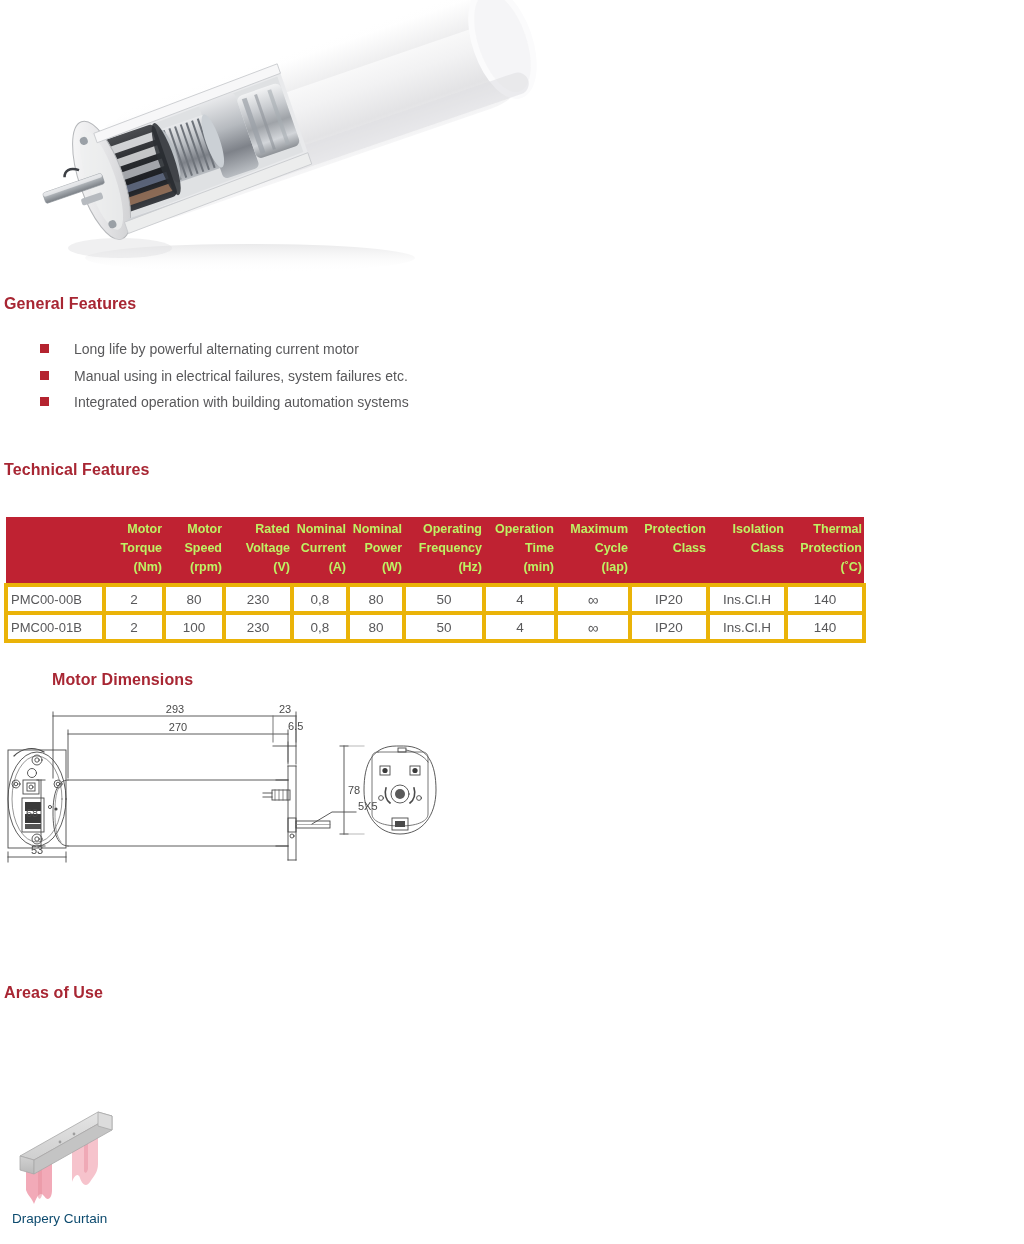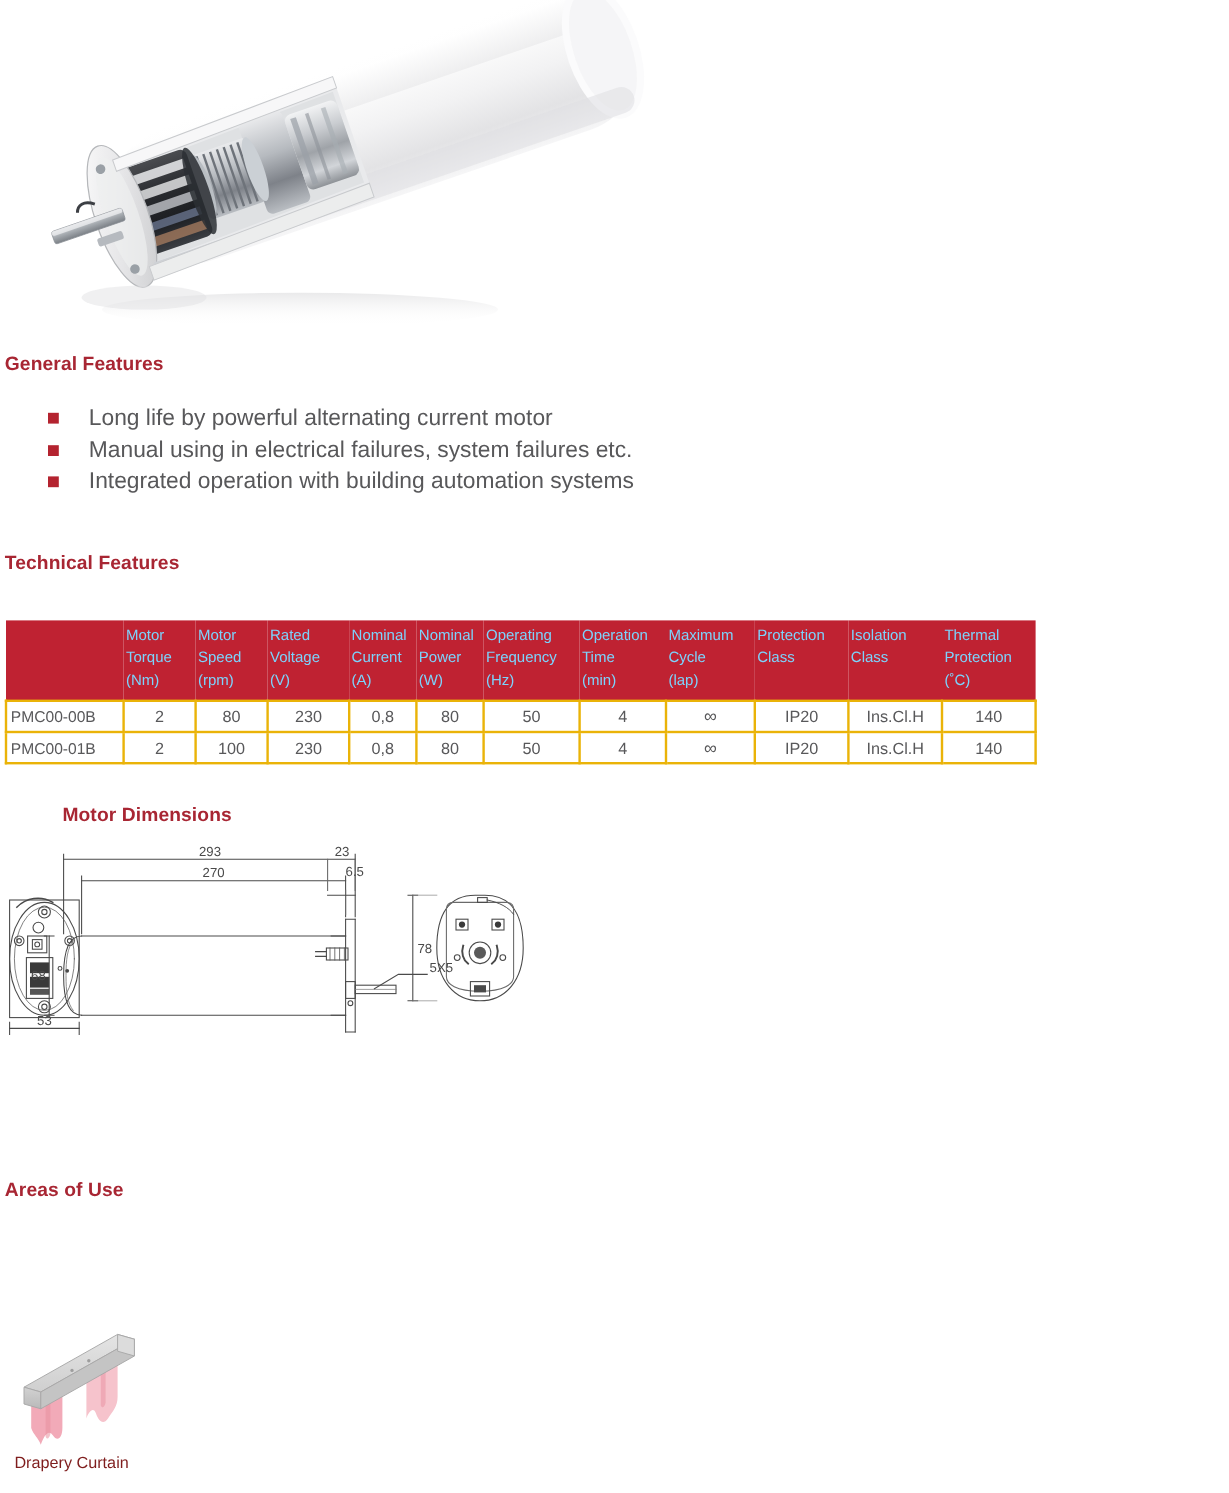--- a/index.html
+++ b/index.html
@@ -42,53 +42,53 @@
     position: absolute;
     left: 40px; top: 339px;
     margin: 0; padding: 0;
     list-style: none;
   }
   .features-list li {
     position: relative;
     padding-left: 34px;
     height: 26.5px;
     line-height: 20px;
-    font-size: 19px;
+    font-size: 14px;
     color: #58585a;
   }
   .features-list li .bullet {
     position: absolute;
     left: 0; top: 5px;
     width: 9px; height: 9px;
     background: #b4232f;
   }
 
   
   .tech-table {
     position: absolute;
     left: 4px; top: 517px;
     border-collapse: collapse;
     table-layout: fixed;
     width: 858px;
   }
   .tech-table th {
     background: #bf2232;
-    color: #7dd3fc;
-    font-weight: normal;
+    color: #bef264;
+    font-weight: bold;
     font-size: 12.5px;
     line-height: 19px;
     padding: 3px 2px 6px 2px;
     vertical-align: top;
     border: none;
-    text-align: left;
+    text-align: right;
   }
   .tech-table th .hl { display: block; white-space: nowrap; }
   .tech-table th.model-col { background: #bf2232; }
   .tech-table td {
-    border: 2px solid #eab308;
+    border: 4px solid #eab308;
     font-size: 13.5px;
     color: #58585a;
     text-align: center;
     height: 24px;
     padding: 0 2px;
     background: #ffffff;
   }
   .tech-table td.model-cell {
     font-size: 13px;
     padding: 0 3px;
@@ -107,21 +107,21 @@
   
   .use-item {
     position: absolute;
     left: 14px; top: 1098px;
     width: 200px;
   }
   .use-caption {
     position: absolute;
     left: 12px; top: 1211px;
     font-size: 13.5px;
-    color: #7f1d1d;
+    color: #0c4a6e;
     white-space: nowrap;
   }
 </style>
 </head>
 <body>
 
 <div class="photo-area">
   <svg class="photo-svg" width="600" height="288" viewBox="0 0 600 288">
     <defs>
       <linearGradient id="tubeGrad" x1="0" y1="0" x2="0" y2="1">

